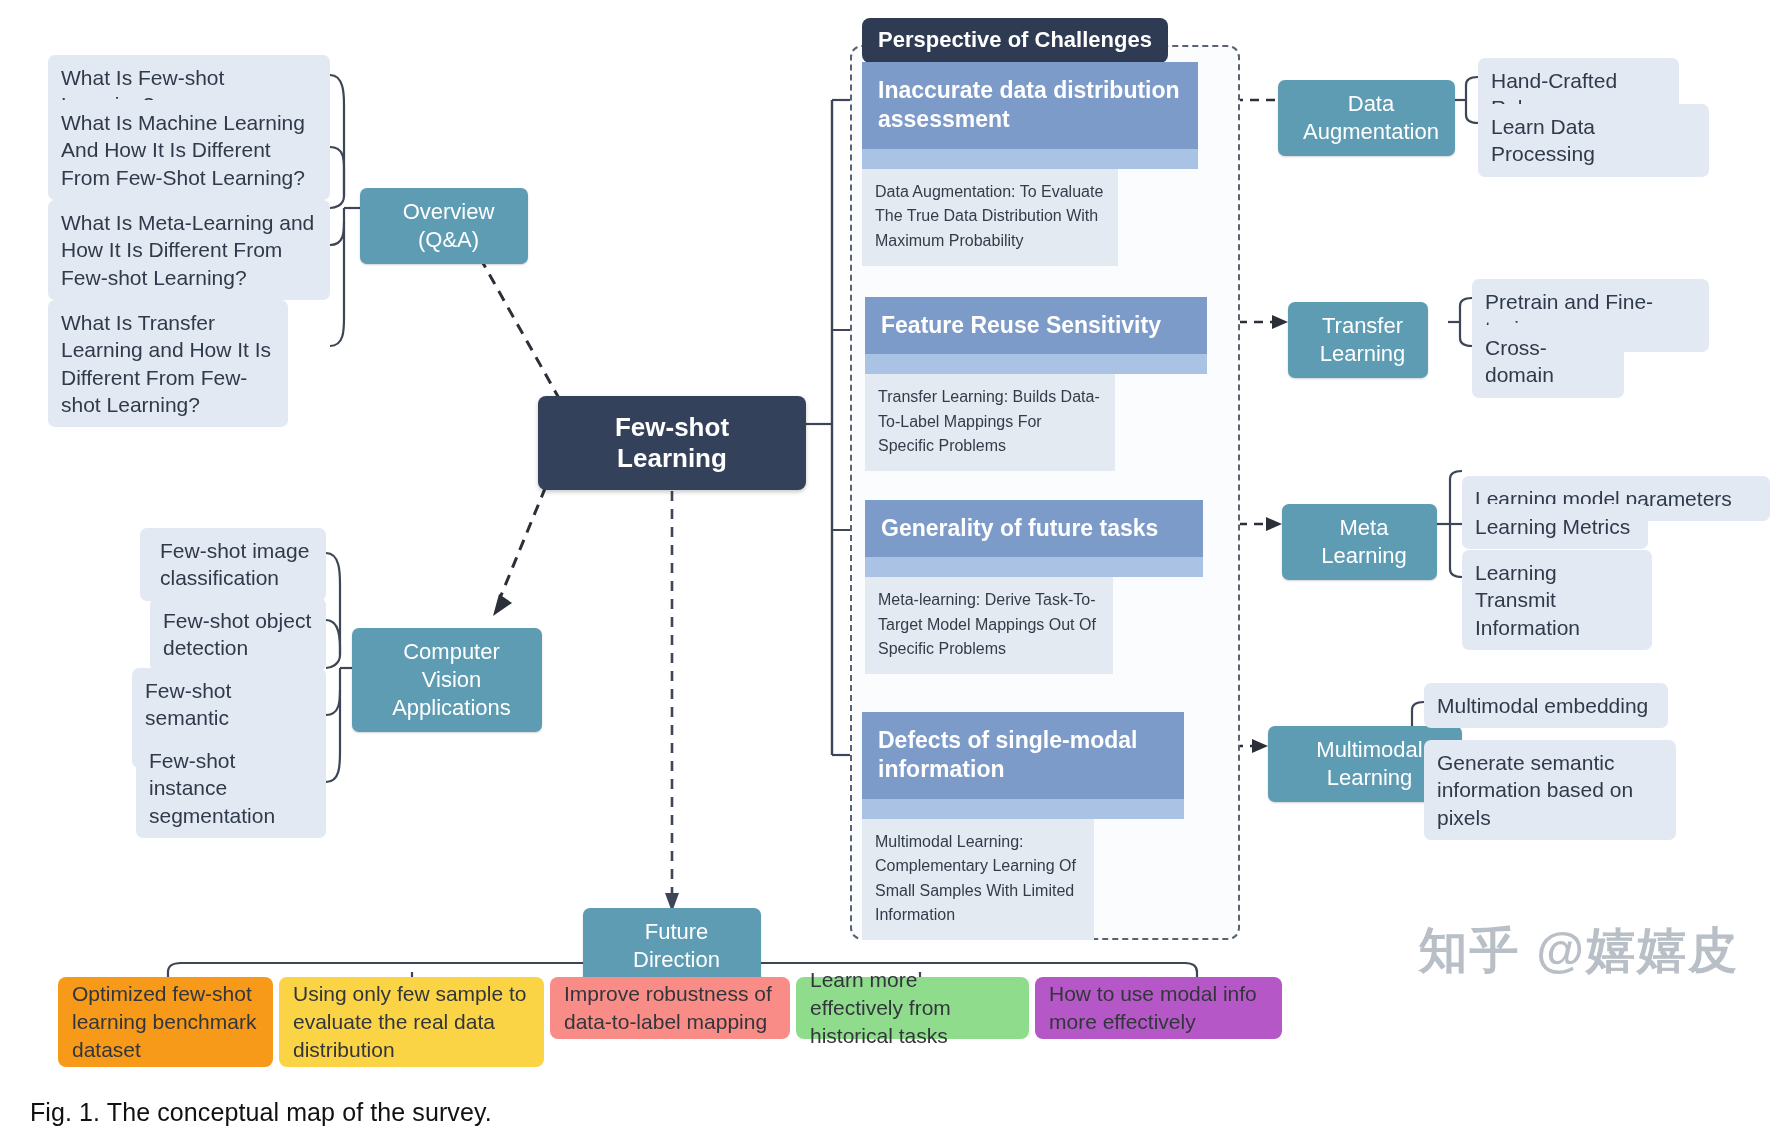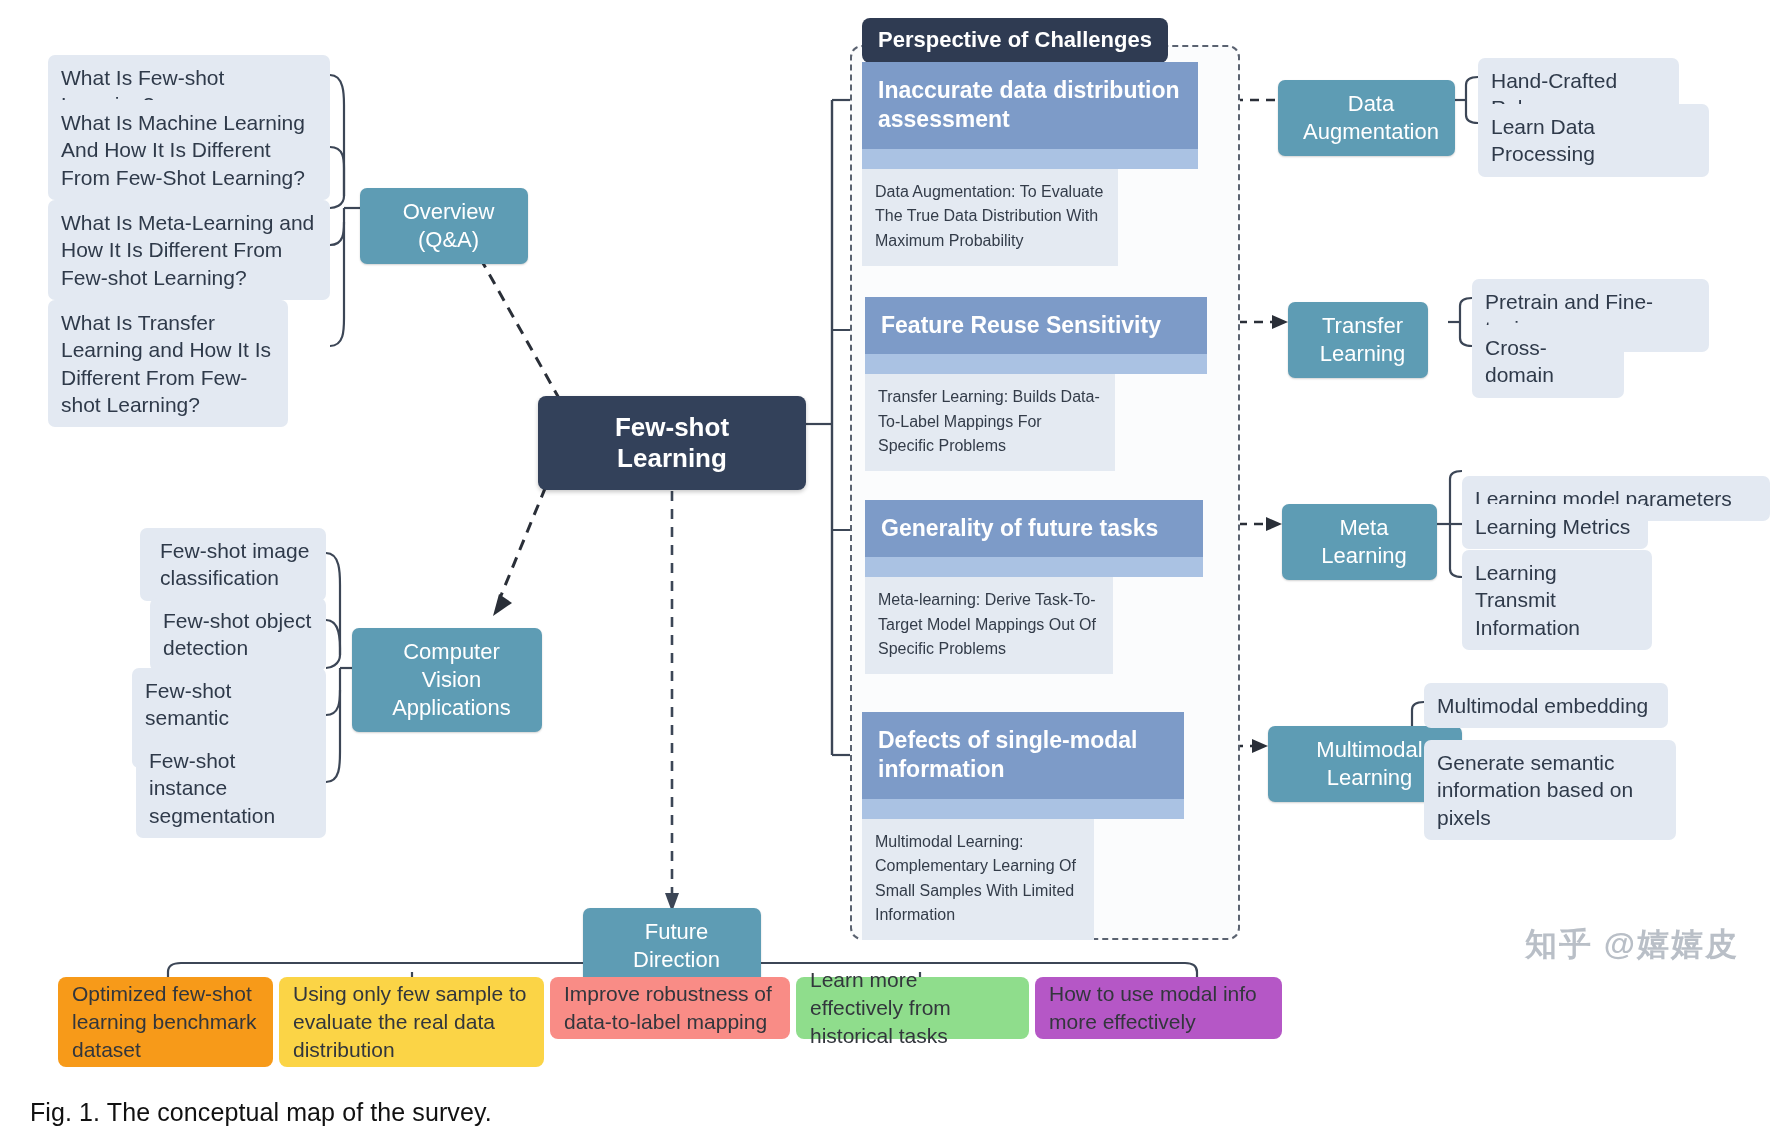--- a/index.html
+++ b/index.html
@@ -79,21 +79,21 @@
 
   #caption {
     position: absolute; left: 30px; top: 1098px;
     font-size: 25px; color: #111; letter-spacing: .1px;
   }
   #watermark {
     position: absolute; right: 42px; top: 918px;
     font-size: 41px; color: #b9bfc7; font-weight: bold;
     letter-spacing: 2px; white-space: nowrap;
   }
-  #watermark .zh { font-size: 32px; }
+  #watermark .zh { font-size: 49px; }
 </style>
 </head>
 <body>
 
 <div id="canvas">
 
   <svg class="wires" viewBox="0 0 1781 1148">
     <g fill="none" stroke="#3c4656" stroke-width="2.2">
 
       <path d="M330 75 C 344 75 344 95 344 105 L344 196 C344 206 334 208 330 208"></path>

